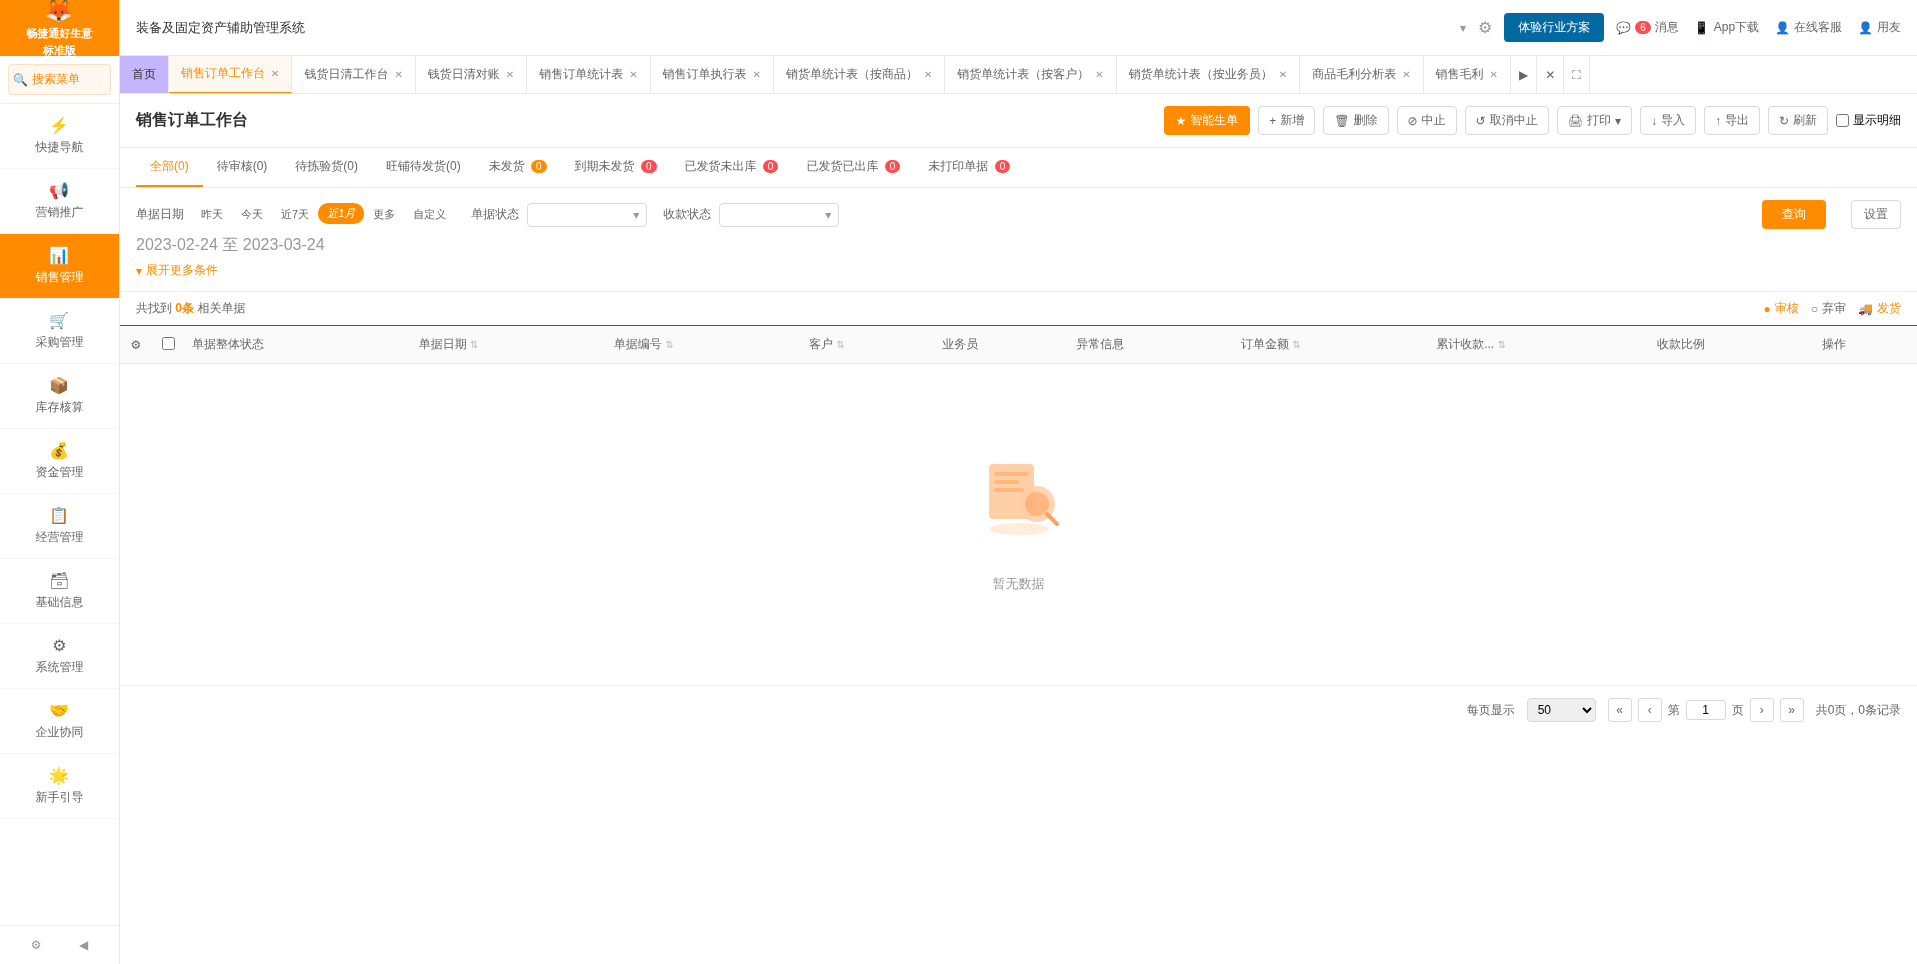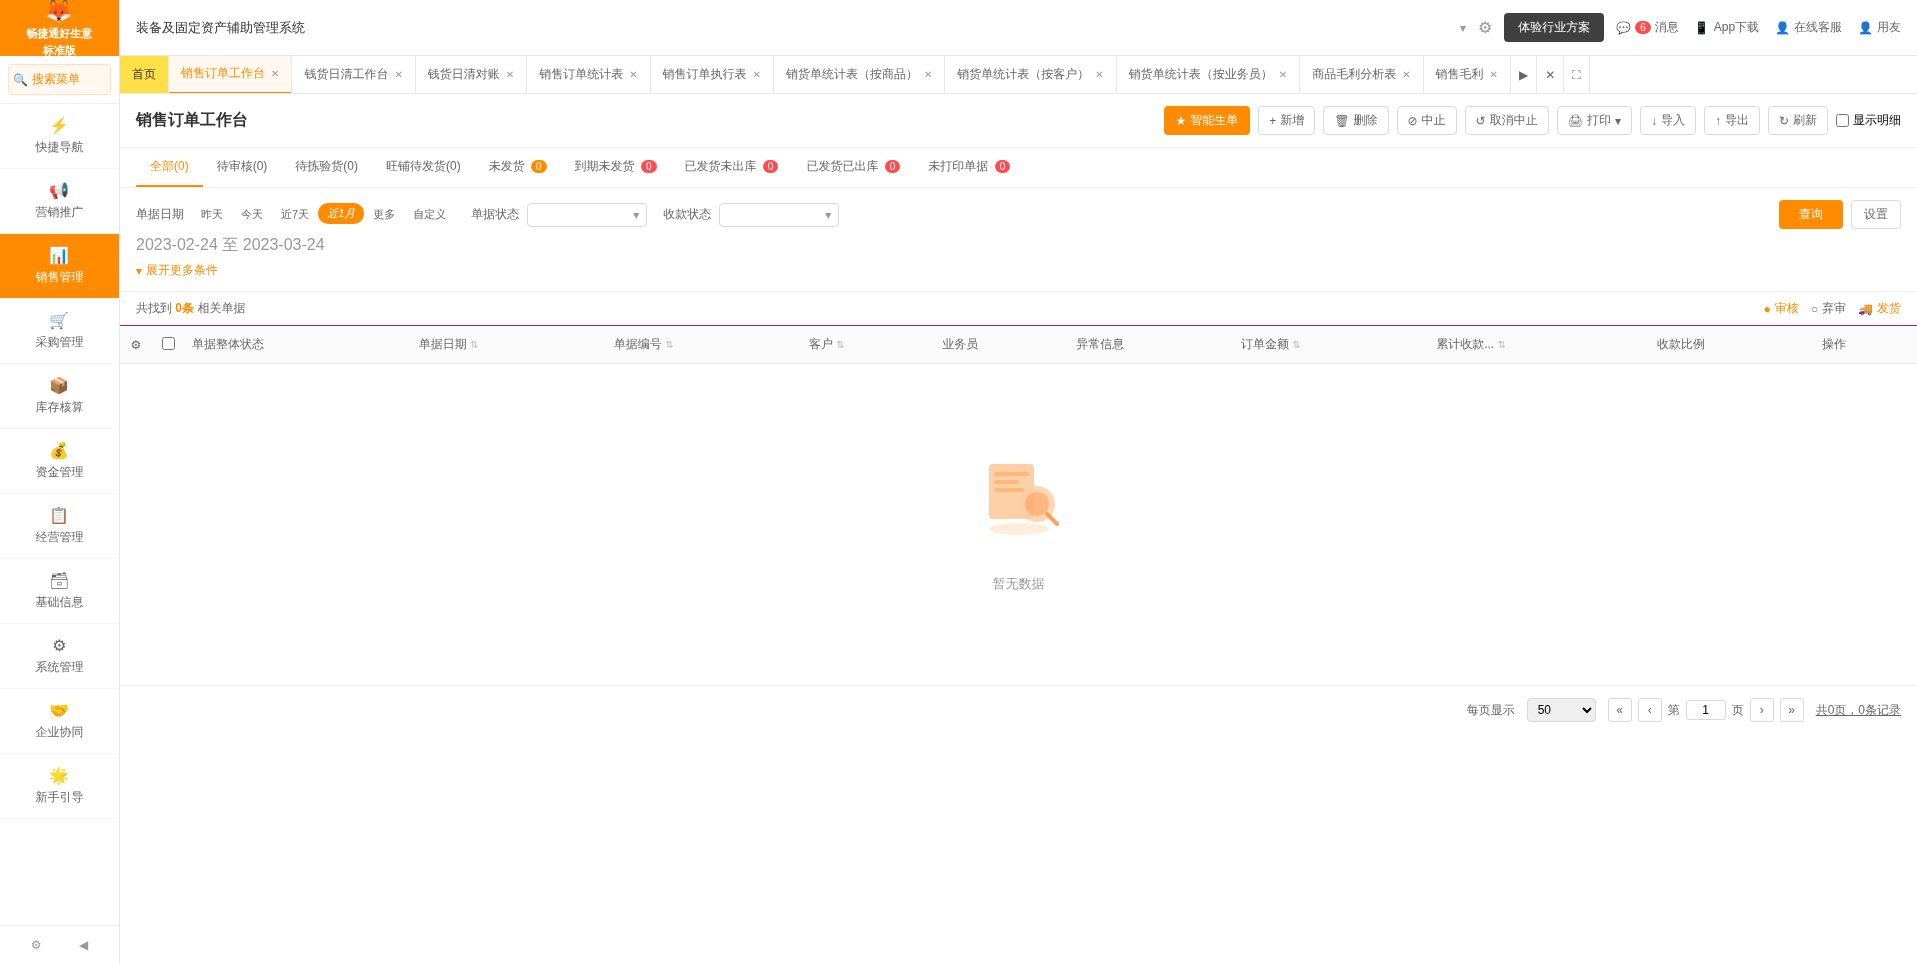--- a/index.html
+++ b/index.html
@@ -16,30 +16,30 @@
     .sidebar-nav-item.active { background: #ff8c00; color: white; }
     .sidebar-nav-item .nav-icon { font-size: 16px; }
     .sidebar-bottom { margin-top: auto; padding: 12px; display: flex; justify-content: space-around; border-top: 1px solid #f0f0f0; }
 
     
     .main-area { flex: 1; display: flex; flex-direction: column; overflow: hidden; }
 
     
     .topbar { height: 56px; background: #fff; border-bottom: 1px solid #e8e8e8; display: flex; align-items: center; padding: 0 16px; gap: 12px; }
     .topbar-title { font-size: 13px; color: #333; flex: 1; }
-    .topbar-btn-orange { background: #404040; color: white; border: none; padding: 6px 14px; border-radius: 4px; cursor: pointer; font-size: 12px; }
+    .topbar-btn-orange { background: #0369a1; color: white; border: none; padding: 6px 14px; border-radius: 4px; cursor: pointer; font-size: 12px; }
     .topbar-actions { display: flex; align-items: center; gap: 16px; color: #666; font-size: 12px; }
     .topbar-actions .action-item { display: flex; align-items: center; gap: 4px; cursor: pointer; }
     .badge { background: #ff4d4f; color: white; border-radius: 10px; padding: 1px 5px; font-size: 10px; }
 
     
     .tabbar { height: 38px; background: #fff; border-bottom: 1px solid #e8e8e8; display: flex; align-items: center; overflow: hidden; }
     .tab-item { padding: 0 12px; height: 38px; display: flex; align-items: center; gap: 6px; cursor: pointer; color: #666; font-size: 12px; white-space: nowrap; border-right: 1px solid #e8e8e8; flex-shrink: 0; }
     .tab-item.active { background: #fff8f0; color: #ff8c00; border-bottom: 2px solid #ff8c00; }
-    .tab-item.home { background: #fde047; color: #333; }
+    .tab-item.home { background: #c4b5fd; color: #333; }
     .tab-close { font-size: 10px; color: #999; cursor: pointer; }
     .tab-nav-btn { padding: 0 8px; height: 38px; display: flex; align-items: center; cursor: pointer; color: #666; border-right: 1px solid #e8e8e8; }
 
     
     .content { flex: 1; overflow: auto; background: #f5f5f5; }
     .content-inner { padding: 0; background: white; min-height: 100%; }
 
     
     .page-header { padding: 12px 16px; display: flex; align-items: center; justify-content: space-between; border-bottom: 1px solid #f0f0f0; background: white; }
     .page-title { font-size: 16px; font-weight: bold; color: #333; }
@@ -86,21 +86,21 @@
     .empty-state { display: flex; flex-direction: column; align-items: center; justify-content: center; padding: 80px 0; }
     .empty-icon { font-size: 80px; color: #ffc8a0; margin-bottom: 12px; }
     .empty-text { color: #999; font-size: 13px; }
 
     
     .table-footer { padding: 12px 16px; display: flex; align-items: center; justify-content: flex-end; gap: 12px; background: white; border-top: 1px solid #f0f0f0; }
     .page-size-select { padding: 3px 20px 3px 6px; border: 1px solid #d9d9d9; border-radius: 4px; font-size: 12px; }
     .pagination { display: flex; align-items: center; gap: 6px; font-size: 12px; color: #666; }
     .page-btn { width: 24px; height: 24px; display: flex; align-items: center; justify-content: center; cursor: pointer; border: 1px solid #d9d9d9; border-radius: 3px; color: #666; }
     .page-input { width: 40px; text-align: center; border: 1px solid #d9d9d9; border-radius: 3px; padding: 2px; font-size: 12px; }
-    .total-info { color: #666; font-size: 12px; text-decoration: underline; }
+    .total-info { color: #666; font-size: 12px; }
 
     
     ::-webkit-scrollbar { height: 6px; width: 6px; }
     ::-webkit-scrollbar-track { background: #f1f1f1; }
     ::-webkit-scrollbar-thumb { background: #ccc; border-radius: 3px; }
   </style>
 </head>
 <body>
 
 <div class="sidebar">
@@ -358,21 +358,21 @@
             </div>
           </div>
           <div class="filter-item">
             <span class="filter-label">收款状态</span>
             <div class="select-wrapper">
               <select class="filter-select">
                 <option></option>
               </select>
             </div>
           </div>
-          <div style="margin-left:auto;display:flex;gap:8px;align-items:flex-end;">
+          <div style="margin-left:auto;display:flex;gap:25px;align-items:flex-end;">
             <button style="background:#ff8c00;color:white;border:none;padding:6px 20px;border-radius:4px;cursor:pointer;font-size:12px;">查询</button>
             <button style="background:white;color:#666;border:1px solid #d9d9d9;padding:5px 12px;border-radius:4px;cursor:pointer;font-size:12px;">设置</button>
           </div>
         </div>
         <div class="filter-row" style="margin-top:4px;">
           <span class="date-range">2023-02-24 至 2023-03-24</span>
         </div>
         <div style="text-align:center;margin-top:6px;">
           <span class="expand-btn">
             <span>▾</span>

